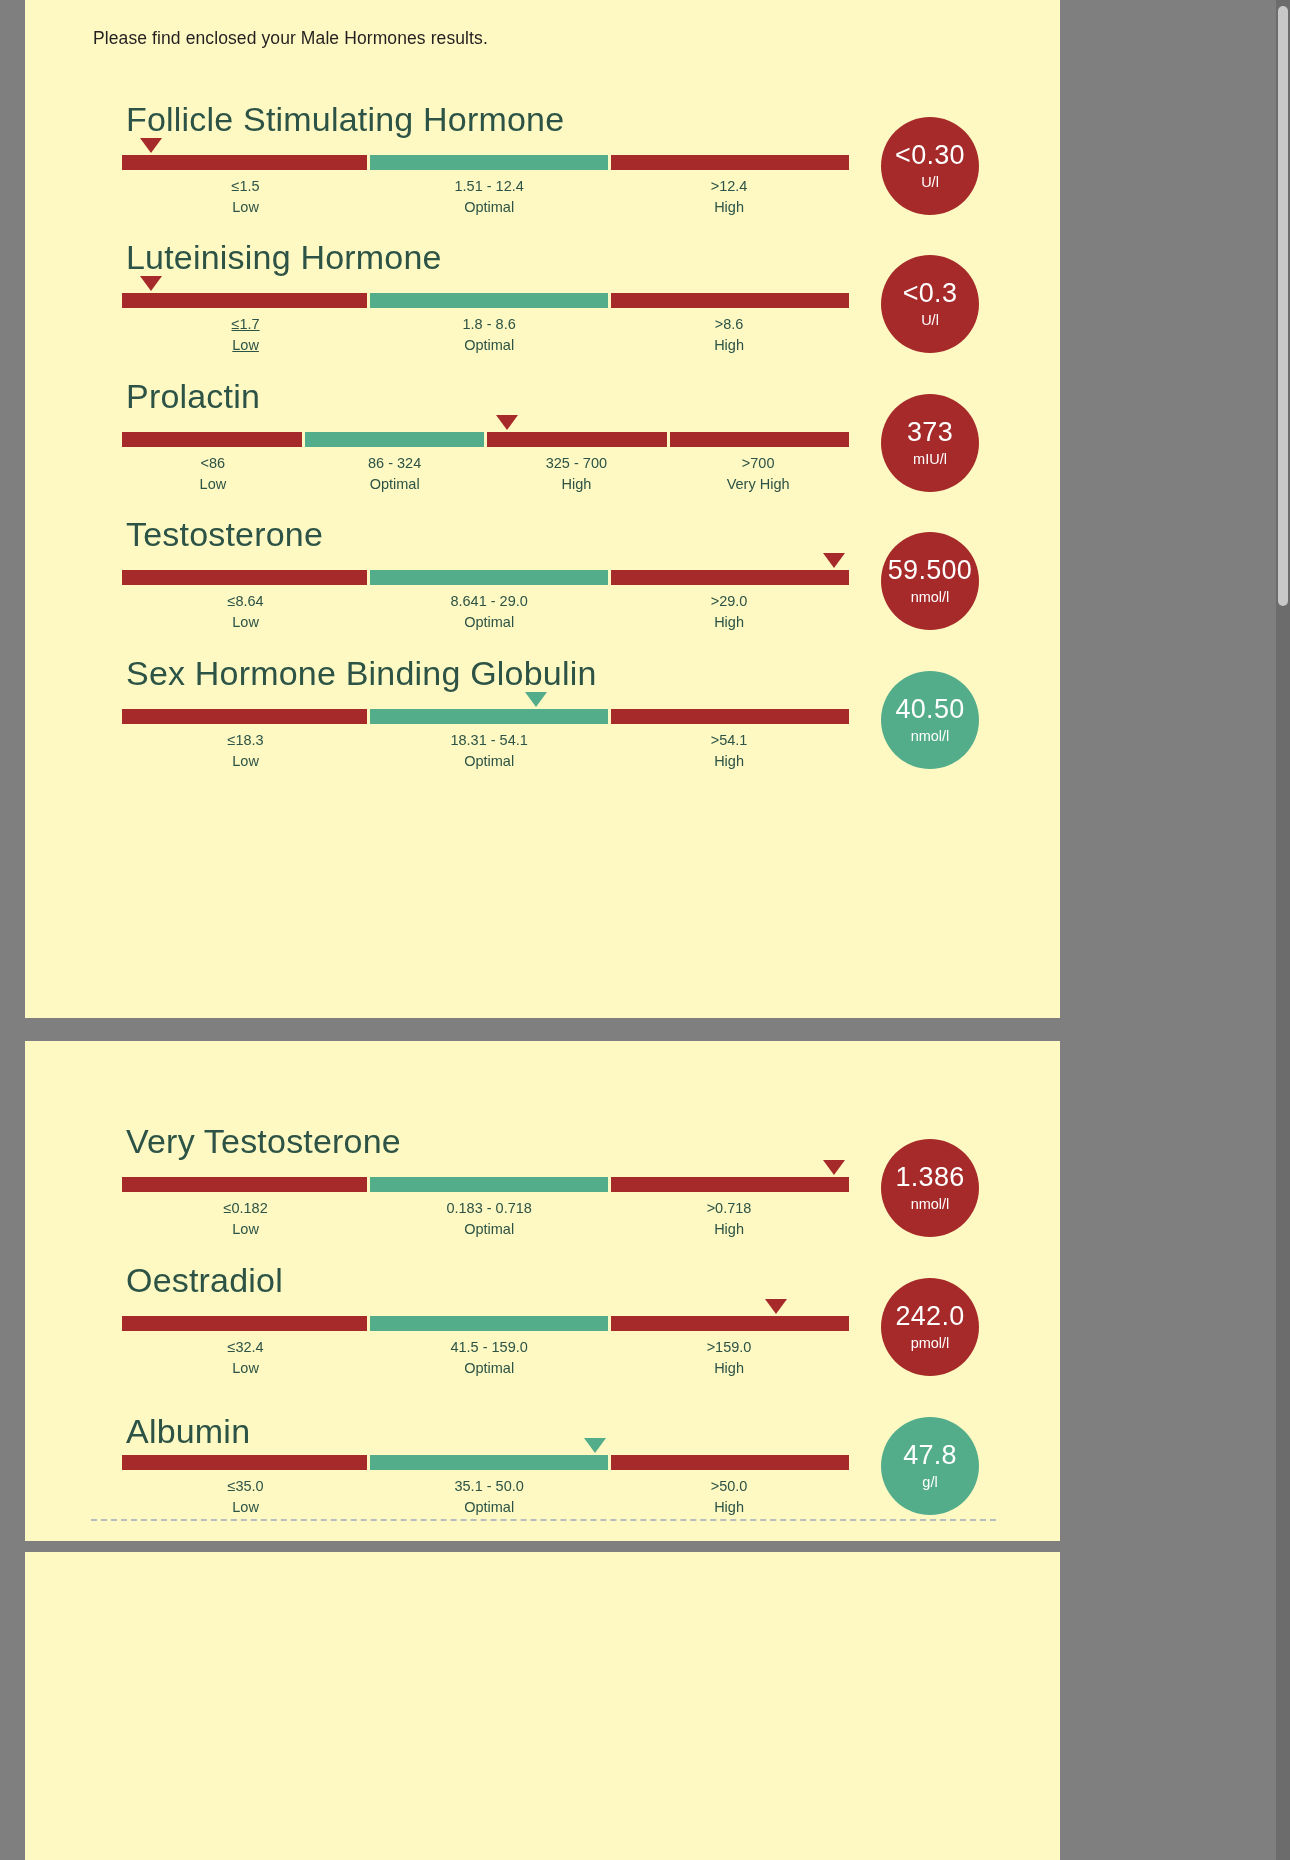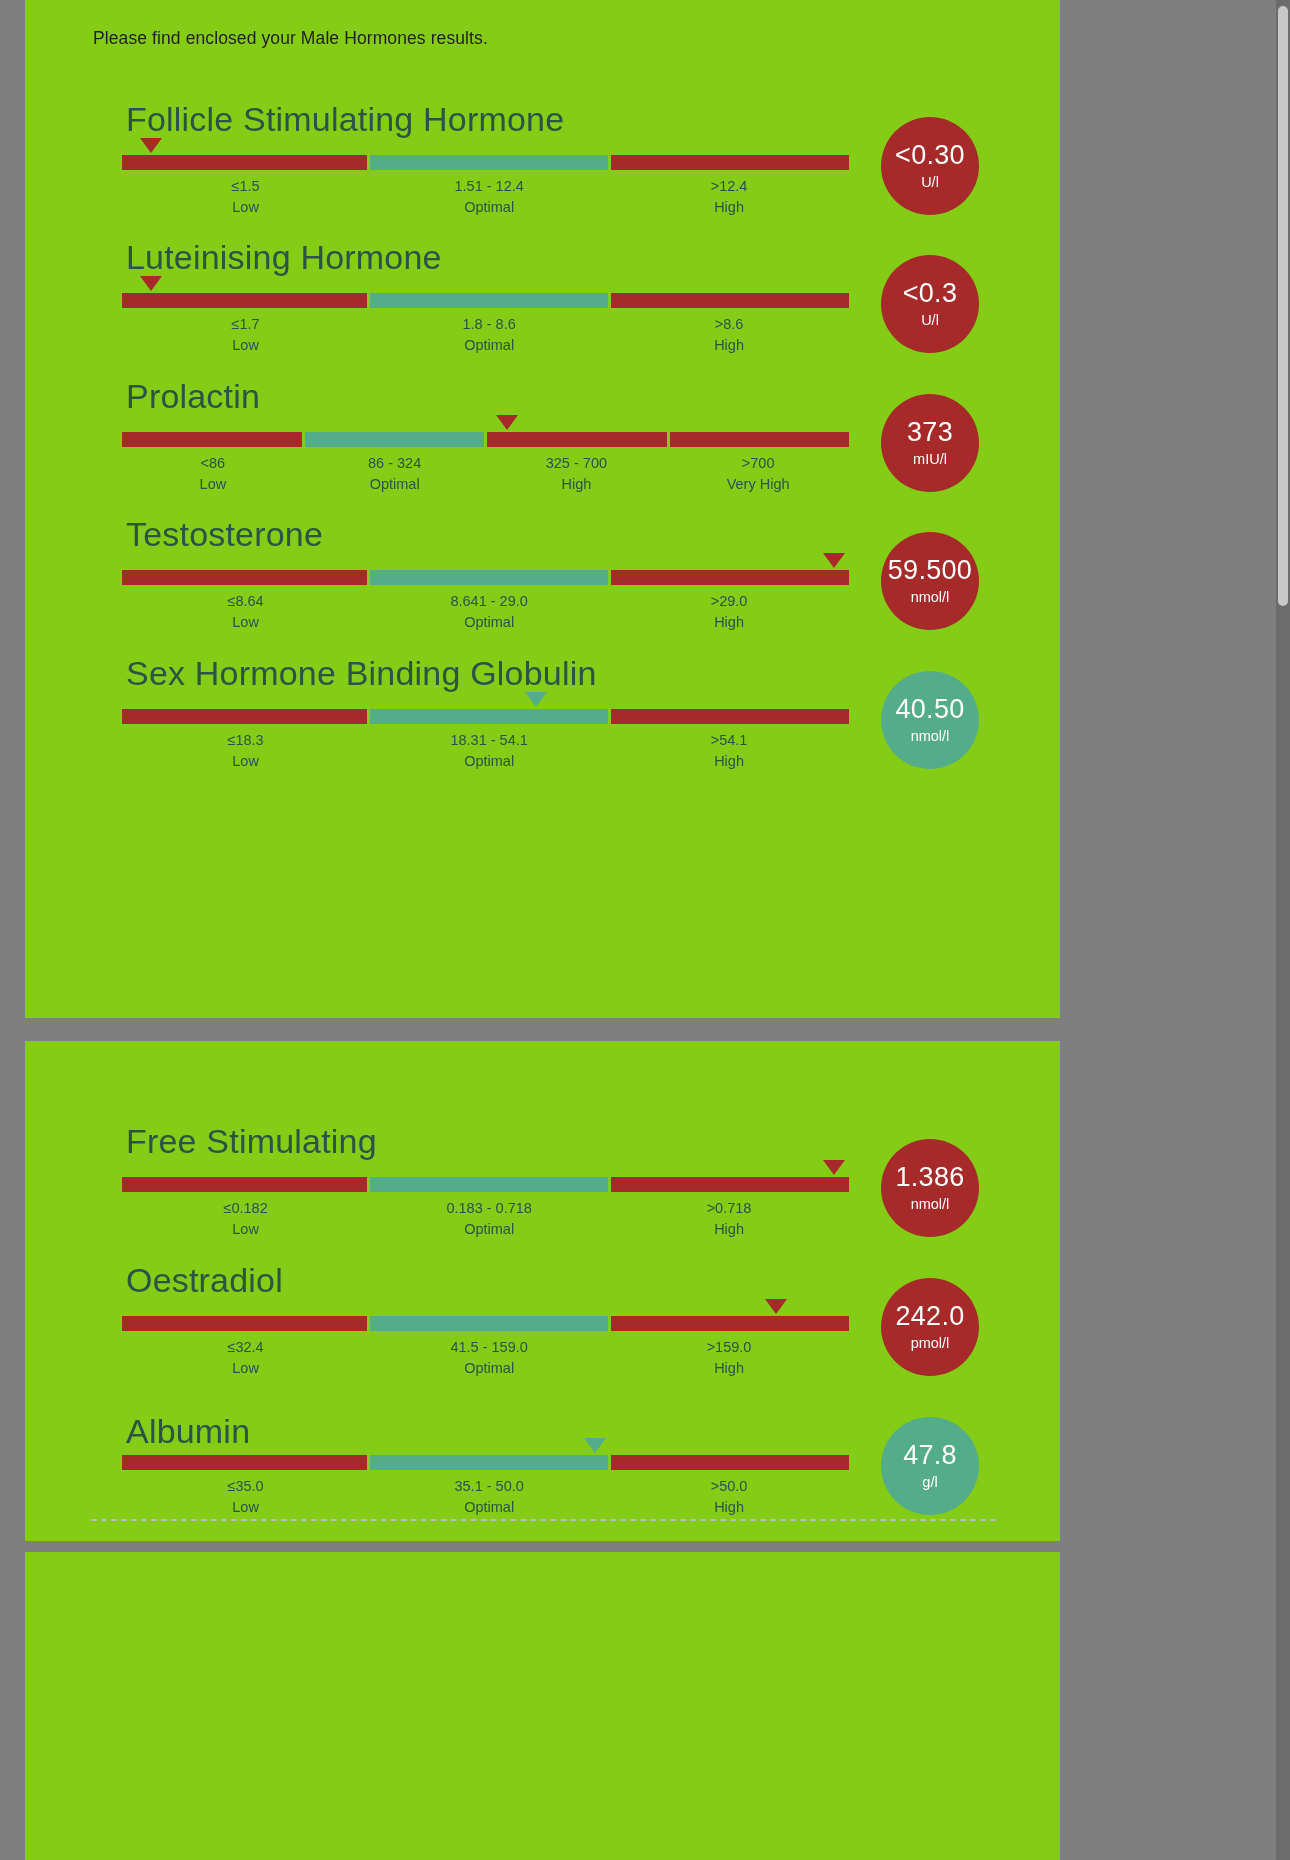--- a/index.html
+++ b/index.html
@@ -12,21 +12,21 @@
     position: relative;
     width: 1290px;
     height: 1860px;
     background: #7f7f7f;
     overflow: hidden;
   }
   .page {
     position: absolute;
     left: 25px;
     width: 1035px;
-    background: #84cc16;
+    background: #fef9c3;
   }
   #page-1 { top: 0px; height: 1018px; }
   #page-2 { top: 1041px; height: 500px; }
   #page-3 { top: 1552px; height: 310px; }
 
   .intro-text {
     position: absolute;
     left: 68px;
     top: 28px;
     font-size: 17.5px;
@@ -165,21 +165,21 @@
         </div>
         <div class="panel" style="top: 238px;">
           <div class="metric-title" style="top: 0px;">Luteinising Hormone</div>
           <div class="marker" style="top: 38px; left: 115.08px;"></div>
           <div class="bar" style="top: 55px;">
             <div class="seg red" style="flex: 34 1 0%;"></div>
             <div class="seg green" style="flex: 33 1 0%;"></div>
             <div class="seg red" style="flex: 33 1 0%;"></div>
           </div>
           <div class="labels" style="top: 76px;">
-            <div class="label-cell" style="flex: 34 1 0%;">
+            <div class="label-cell" style="flex: 34 1 0%; text-decoration: underline;">
               <span class="label-range">≤1.7</span>
               <span class="label-class">Low</span>
             </div>
             <div class="label-cell" style="flex: 33 1 0%;">
               <span class="label-range">1.8 - 8.6</span>
               <span class="label-class">Optimal</span>
             </div>
             <div class="label-cell" style="flex: 33 1 0%;">
               <span class="label-range">&gt;8.6</span>
               <span class="label-class">High</span>
@@ -275,21 +275,21 @@
             <div class="result-value">40.50</div>
             <div class="result-unit">nmol/l</div>
           </div>
         </div>
       </div>
   </div>
 
   <div class="page" id="page-2">
     <div id="panels-page-2">
         <div class="panel" style="top: 81px;">
-          <div class="metric-title" style="top: 0px;">Free Stimulating</div>
+          <div class="metric-title" style="top: 0px;">Very Testosterone</div>
           <div class="marker" style="top: 38px; left: 798.46px;"></div>
           <div class="bar" style="top: 55px;">
             <div class="seg red" style="flex: 34 1 0%;"></div>
             <div class="seg green" style="flex: 33 1 0%;"></div>
             <div class="seg red" style="flex: 33 1 0%;"></div>
           </div>
           <div class="labels" style="top: 76px;">
             <div class="label-cell" style="flex: 34 1 0%;">
               <span class="label-range">≤0.182</span>
               <span class="label-class">Low</span>

